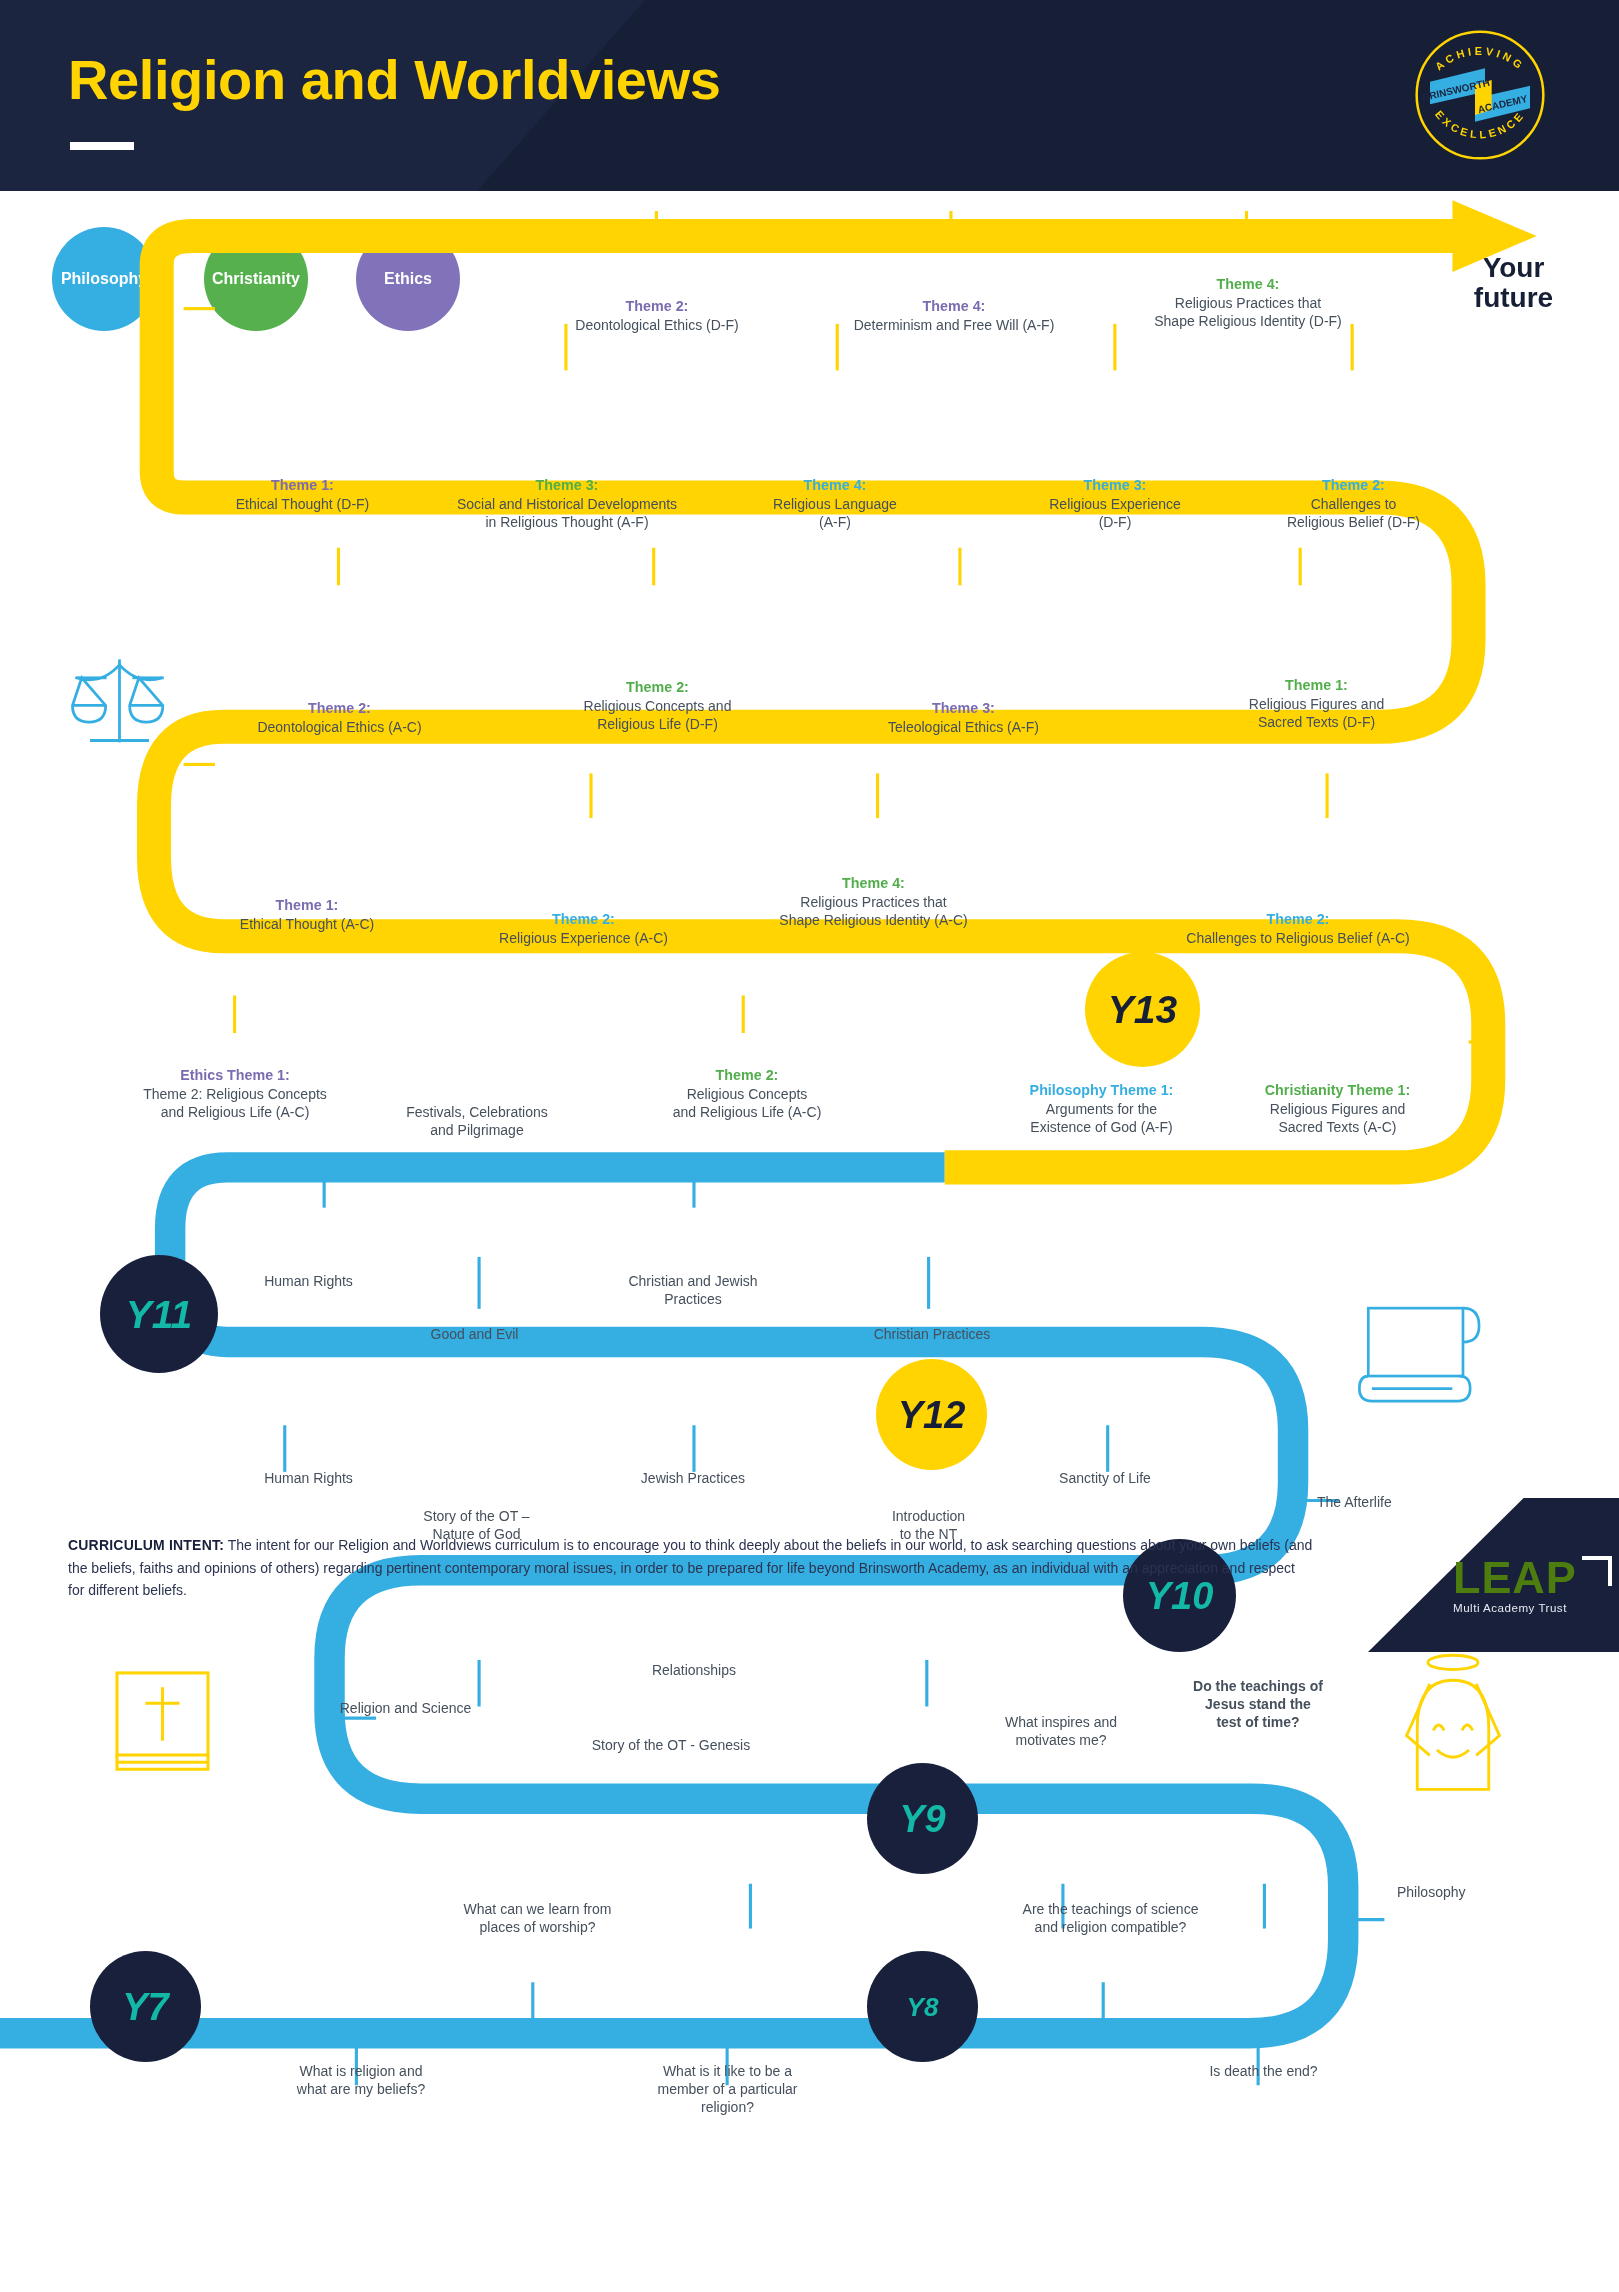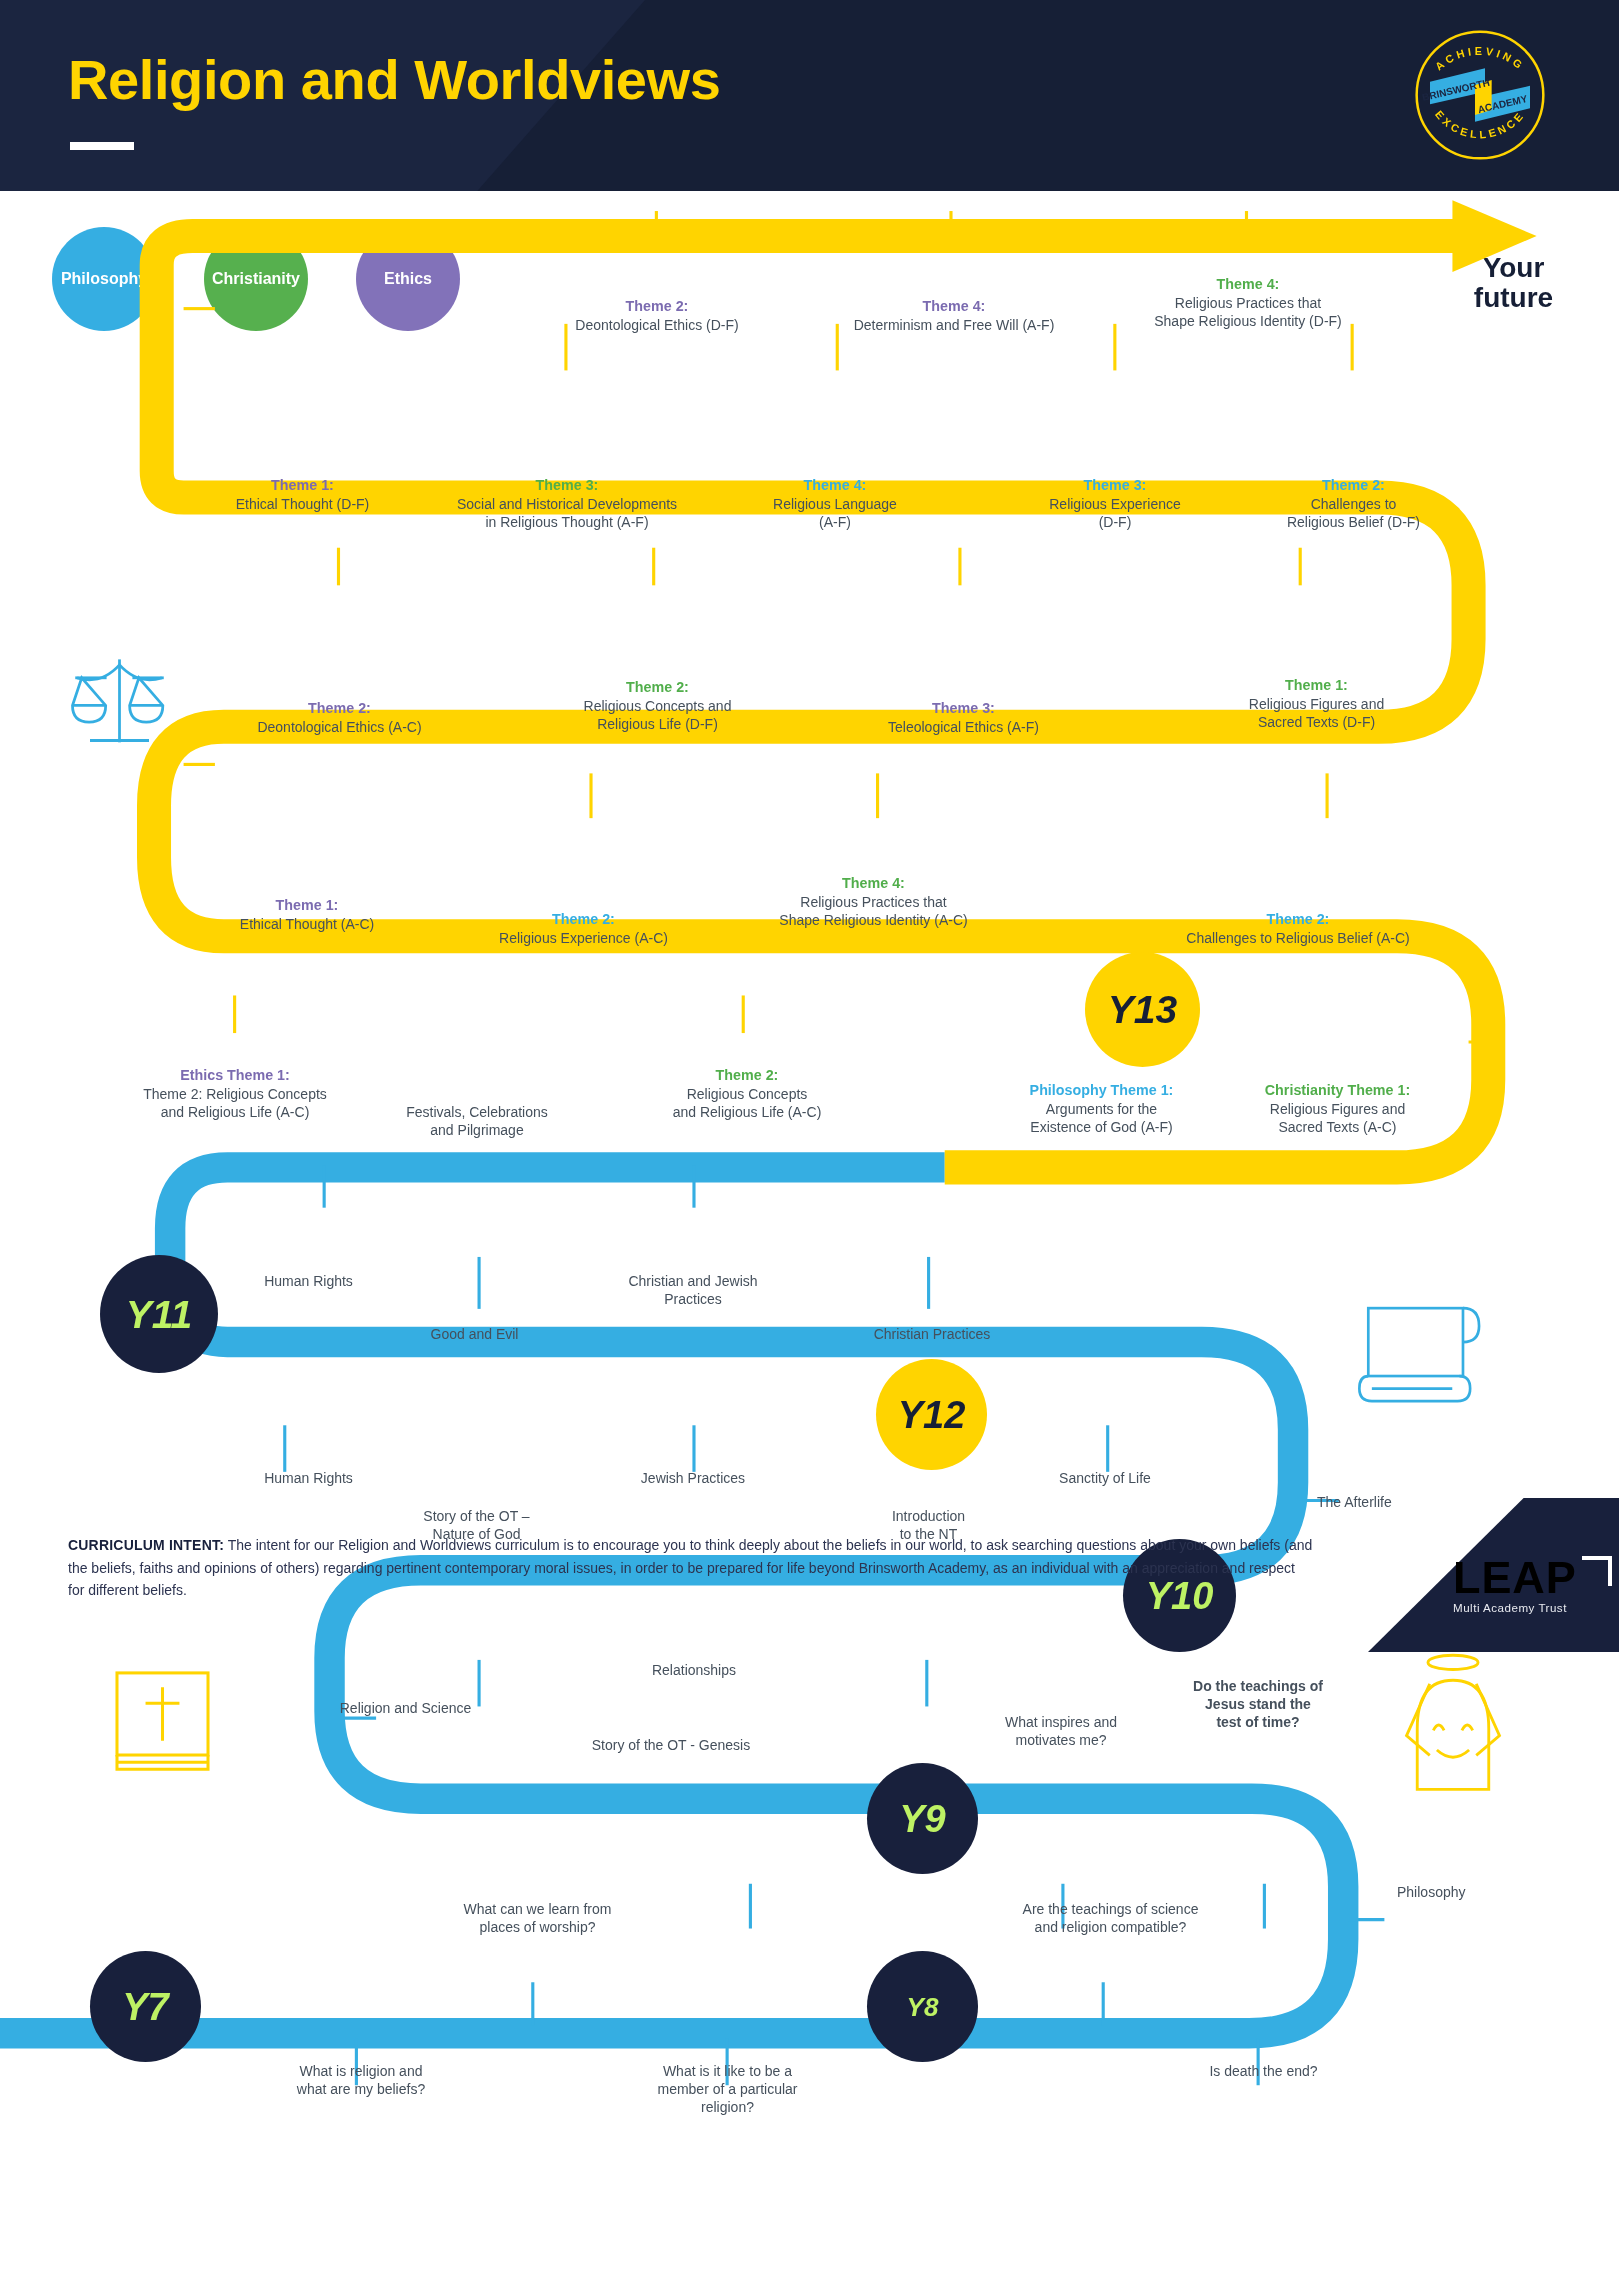--- a/index.html
+++ b/index.html
@@ -52,39 +52,39 @@
   
   #roadmap { position: absolute; left: 0; top: 191px; width: 1619px; height: 1908px; }
 
   
   .year-badge {
     position: absolute; border-radius: 50%;
     display: flex; align-items: center; justify-content: center;
     color: #FFD400; font-weight: 700; line-height: 1; font-style: italic;
   }
   .year-yellow { background: #FFD400; color: #161f36; }
-  .year-navy { background: #18203c; color: #bef264; }
+  .year-navy { background: #18203c; color: #14b8a6; }
 
   
   .lbl {
     position: absolute; text-align: center; line-height: 1.30;
     font-size: 14px; color: #45505c;
   }
   .lbl .hd { display: block; font-weight: 700; font-size: 14.3px; }
   .hd-purple { color: #7B6BB0; }
   .hd-green  { color: #51AE4B; }
   .hd-blue   { color: #35AEE2; }
 
   
   .footer-wedge {
     position: absolute; right: 0; bottom: 0; width: 251px; height: 154px;
     background: #18203c; clip-path: polygon(100% 0, 100% 100%, 0 100%, 62% 0);
   }
   .leap-logo { position: absolute; right: 32px; bottom: 38px; width: 134px; }
-  .leap-word { font-size: 45px; font-weight: 700; color: #000000; line-height: 0.9; letter-spacing: 0.9px; }
+  .leap-word { font-size: 45px; font-weight: 700; color: #4d7c0f; line-height: 0.9; letter-spacing: 0.9px; }
   .leap-sub { font-size: 11.6px; color: #e8eaf0; letter-spacing: 0.5px; margin-top: 2.7px; }
   .leap-corner {
     position: absolute; right: 7.2px; bottom: 66px; width: 30px; height: 30px;
     border-top: 4.5px solid #fff; border-right: 4.5px solid #fff;
   }
   .intent {
     position: absolute; left: 68px; bottom: 50px; width: 1245px;
     font-size: 14px; line-height: 1.62; color: #2c3350;
   }
   .intent b { font-weight: 700; color: #18203c; letter-spacing: 0.2px; }

